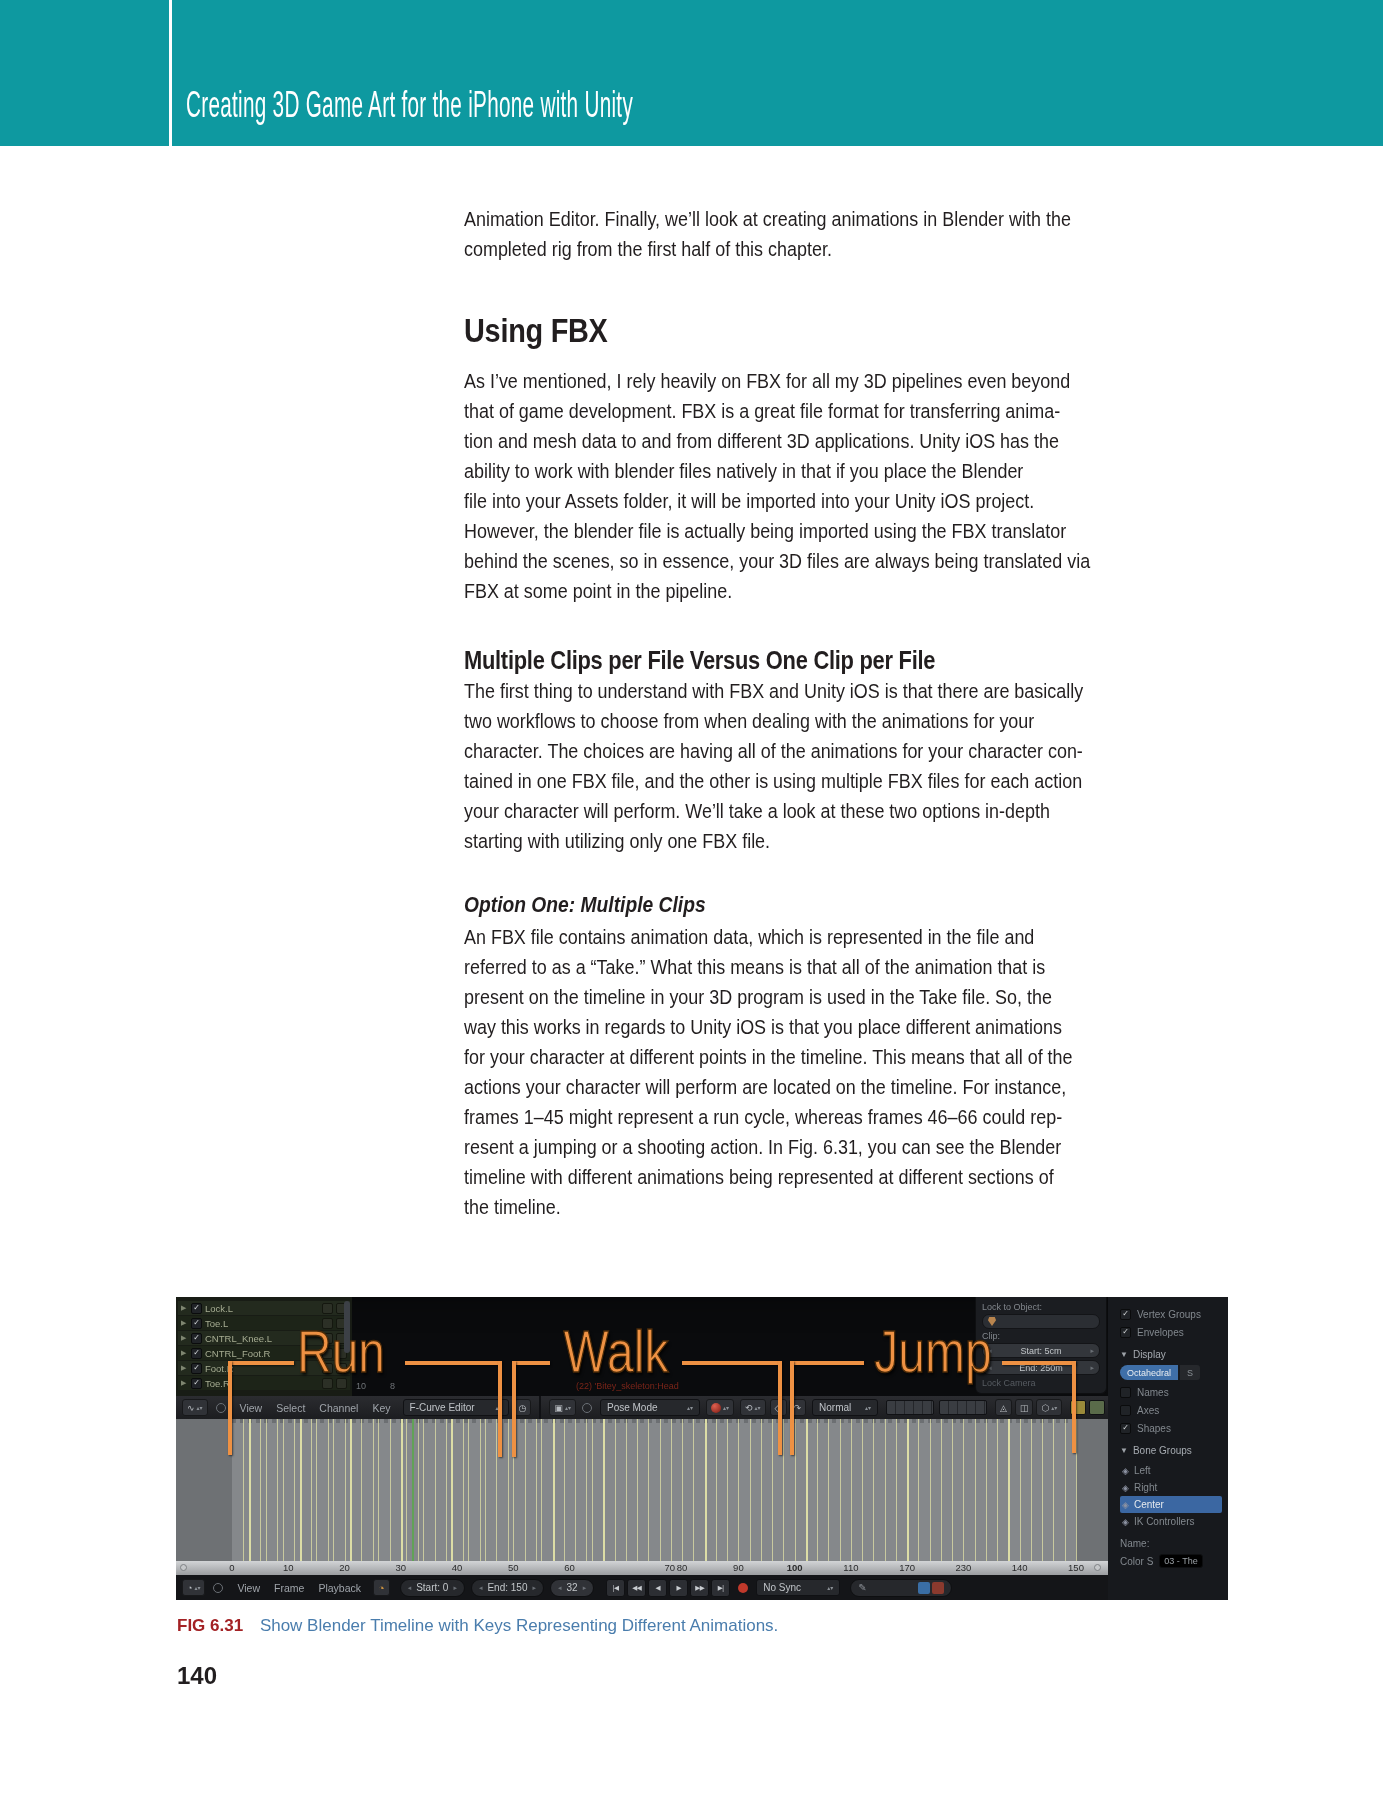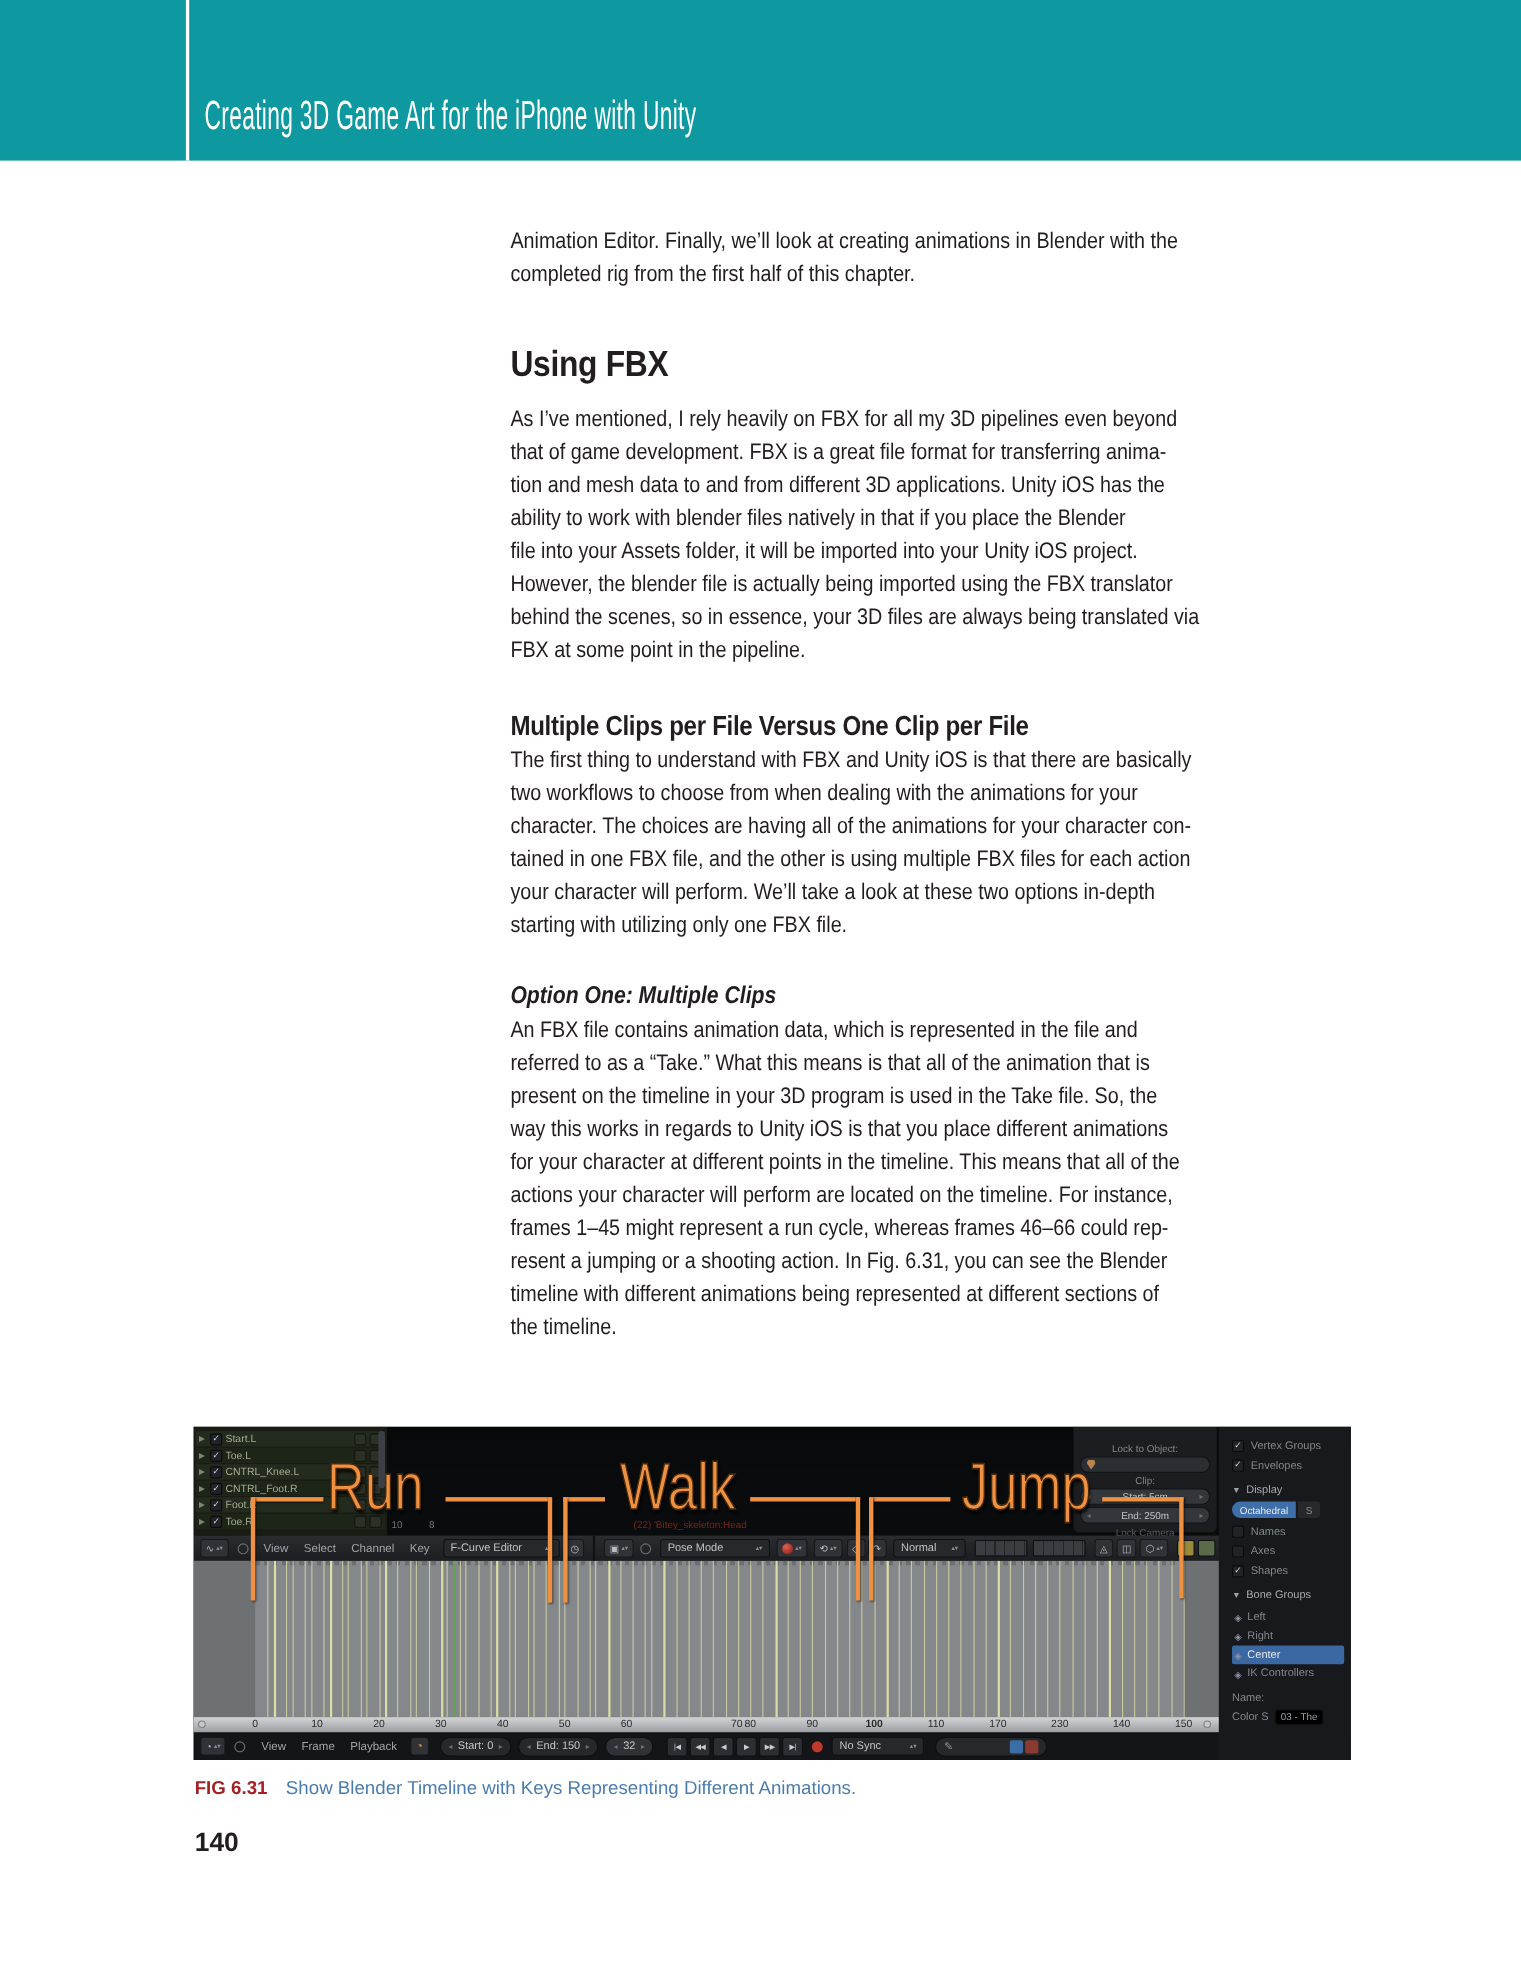--- a/index.html
+++ b/index.html
@@ -32,21 +32,21 @@
   .ch-tri{font-size:7px;color:#7E8570;width:7px;}
   .cb{width:9px;height:9px;background:#202327;border:1px solid #0A0B0C;border-radius:2px;
       display:inline-flex;align-items:center;justify-content:center;font-size:8px;color:#D8DBDD;line-height:1;}
   .ch-lbl{flex:1;overflow:hidden;white-space:nowrap;}
   .mini-ic{width:9px;height:9px;background:#2C3026;border-radius:2px;border:1px solid #14170F;}
   .vscroll{left:168px;top:4px;width:6px;height:52px;background:#3C4046;border-radius:3px;}
   .vplabel{left:400px;top:84px;font-size:9px;color:#7B2519;white-space:nowrap;}
   .mr{top:84px;font-size:9px;color:#6F7377;}
   
   .npanel{left:799px;top:0;width:132px;height:97px;background:#1B1D21;border:1px solid #0E0F11;border-top:none;
-          border-radius:0 0 6px 6px;box-sizing:border-box;padding:13px 6px;font-size:9px;color:#82878D;text-align:center;}
+          border-radius:0 0 6px 6px;box-sizing:border-box;padding:3px 6px;font-size:9px;color:#82878D;}
   .np-row{margin-top:2px;}
   .np-field{height:13px;background:#2B2E33;border:1px solid #131417;border-radius:7px;margin-top:2px;
             display:flex;align-items:center;padding:0 5px;gap:4px;}
   .shield{width:8px;height:9px;background:#B9854E;clip-path:polygon(50% 100%,0 35%,15% 0,85% 0,100% 35%);}
   .np-btn{height:13px;background:#33363B;border:1px solid #131417;border-radius:7px;margin-top:2px;
           display:flex;align-items:center;justify-content:space-between;padding:0 5px;color:#C2C6C9;font-size:9px;}
   .np-arrow{color:#6A6F75;font-size:7px;}
   .np-dim{color:#565B61;margin-top:3px;}
   
   .fbar{left:0;top:99px;width:934px;height:23px;background:linear-gradient(#2B2C30,#1C1D20);
@@ -154,21 +154,21 @@
 the timeline.</div>
   </div>
 
   <div class="shot">
 
     <div class="abs chpanel">
       <div id="channels" style="padding-top:3px;">
           <div class="ch-row">
             <span class="ch-tri">▶</span>
             <span class="cb">✓</span>
-            <span class="ch-lbl">Start.L</span>
+            <span class="ch-lbl">Lock.L</span>
             <span class="mini-ic"></span>
             <span class="mini-ic"></span>
           </div>
           <div class="ch-row">
             <span class="ch-tri">▶</span>
             <span class="cb">✓</span>
             <span class="ch-lbl">Toe.L</span>
             <span class="mini-ic"></span>
             <span class="mini-ic"></span>
           </div>

